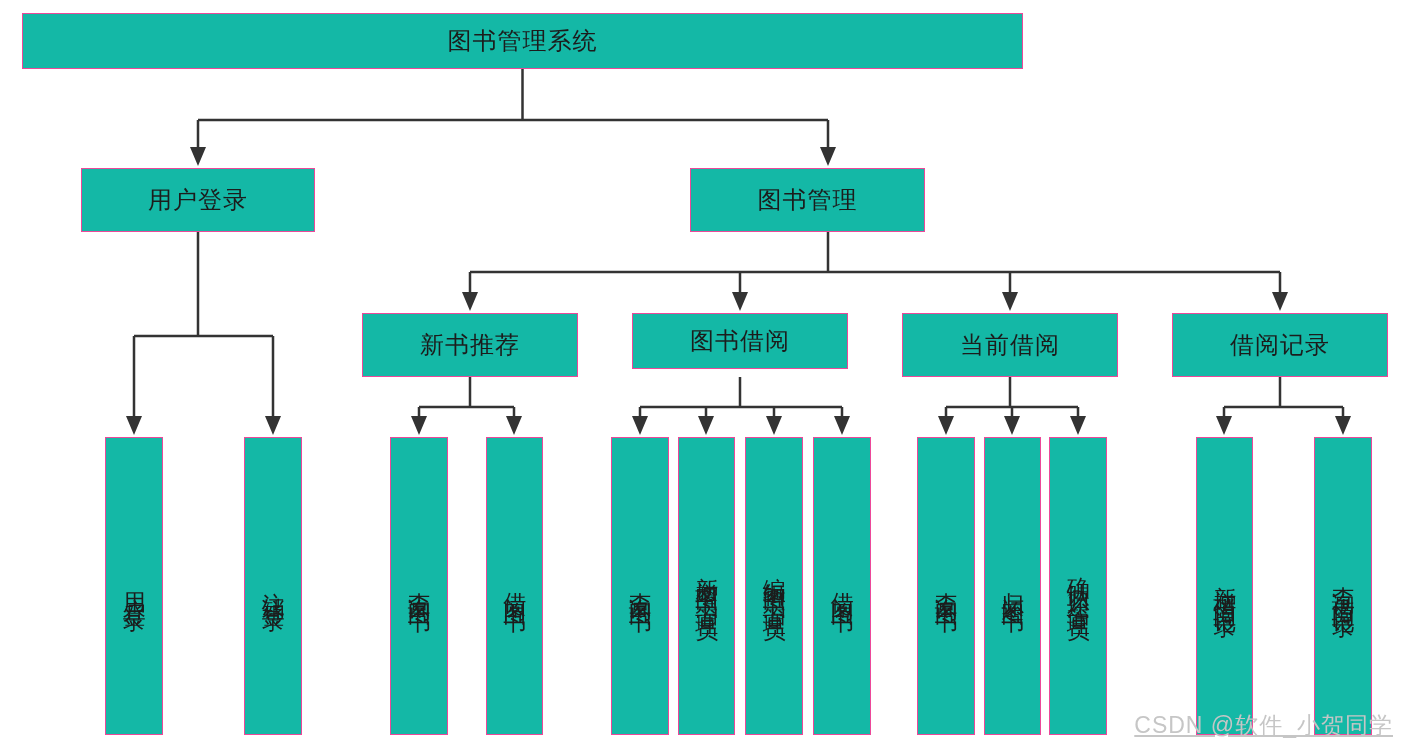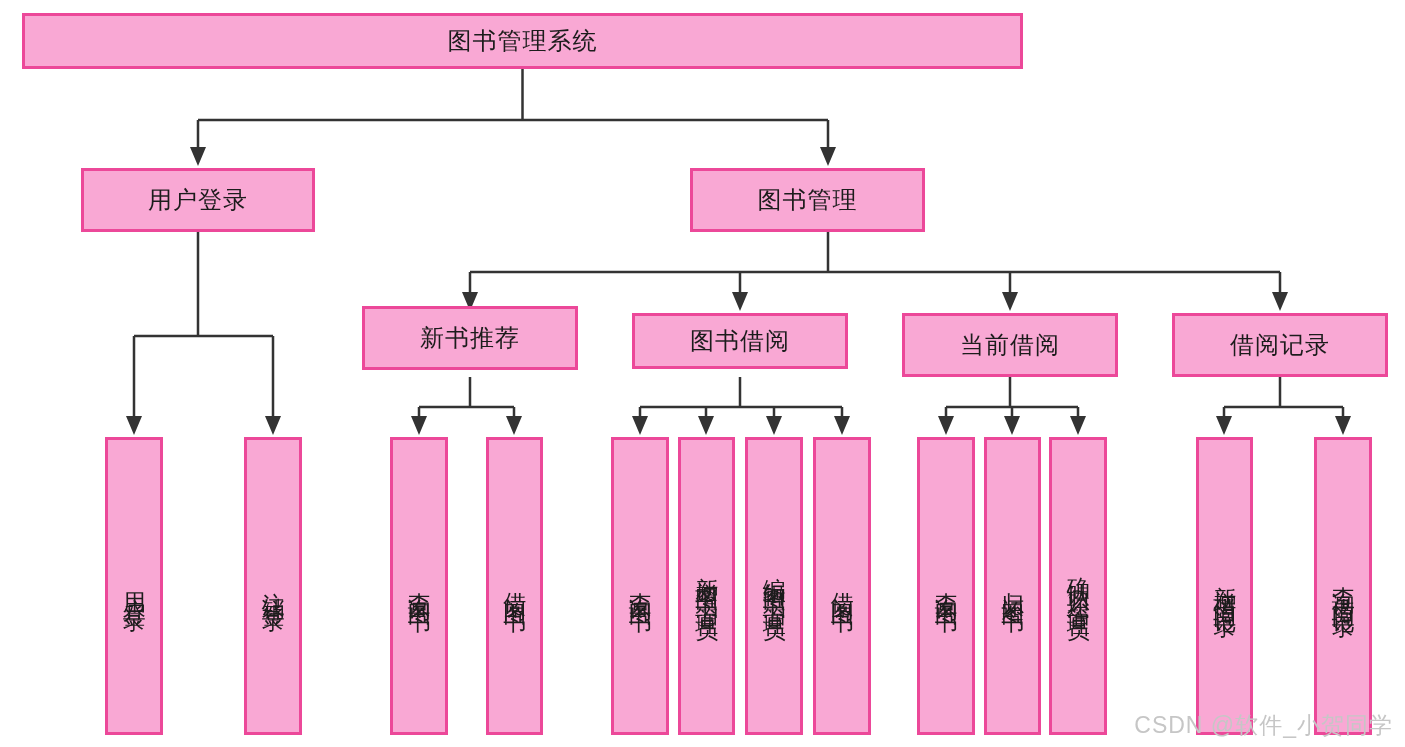--- a/index.html
+++ b/index.html
@@ -2,33 +2,33 @@
 <html><head>
 <meta charset="utf-8">
 <style>
   html,body { margin:0; padding:0; background:#ffffff; }
   .canvas {
     position:relative; width:1405px; height:747px; background:#ffffff;
     font-family:"Liberation Sans", sans-serif; overflow:hidden; color:#1c1c1c;
   }
   .wires { position:absolute; left:0; top:0; width:1405px; height:747px; pointer-events:none; }
   .node {
-    position:absolute; box-sizing:border-box; background:#f9a8d4;
-    border:3px solid #ec4899; display:flex; align-items:center; justify-content:center;
+    position:absolute; box-sizing:border-box; background:#14b8a6;
+    border:1px solid #ec4899; display:flex; align-items:center; justify-content:center;
     z-index:2;
   }
   .node.h { font-size:24px; letter-spacing:1px; white-space:nowrap; }
   .node.v {
     writing-mode:vertical-rl; text-orientation:mixed;
     font-size:23px; letter-spacing:6px; line-height:1.1;
     display:flex; align-items:center; justify-content:center;
   }
   .watermark {
     position:absolute; right:12px; bottom:6px; z-index:5;
-    font-size:23px; color:#c6c6c6; letter-spacing:1px; white-space:nowrap;
+    font-size:23px; color:#c6c6c6; letter-spacing:1px; white-space:nowrap;text-decoration:underline;
   }
   svg path.rail { stroke:#333333; stroke-width:2.5; fill:none; }
   svg path.tip  { fill:#333333; stroke:none; }
 </style>
 </head>
 <body>
 
 <div class="canvas">
 
   <svg class="wires" width="1405" height="747" viewBox="0 0 1405 747" xmlns="http://www.w3.org/2000/svg">
@@ -60,21 +60,21 @@
       <path class="rail" d="M1280 377 V407 M1224 407 H1343 M1224 407 V419 M1343 407 V419"></path>
       <path class="tip" d="M1216 416 H1232 L1224 435 Z M1335 416 H1351 L1343 435 Z"></path>
     </g>
   </svg>
 
   <div class="node h" style="left:22px; top:13px; width:1001px; height:56px;">图书管理系统</div>
 
   <div class="node h" style="left:81px; top:168px; width:234px; height:64px;">用户登录</div>
   <div class="node h" style="left:690px; top:168px; width:235px; height:64px;">图书管理</div>
 
-  <div class="node h" style="left:362px; top:306px; width:216px; height:64px;text-align:center;">新书推荐</div>
+  <div class="node h" style="left:362px; top:313px; width:216px; height:64px;text-align:center;">新书推荐</div>
   <div class="node h" style="left:632px; top:313px; width:216px; height:56px;">图书借阅</div>
   <div class="node h" style="left:902px; top:313px; width:216px; height:64px;">当前借阅</div>
   <div class="node h" style="left:1172px; top:313px; width:216px; height:64px;">借阅记录</div>
 
   <div class="node v" style="left:105px; top:437px; width:58px; height:298px;">用户登录</div>
   <div class="node v" style="left:244px; top:437px; width:58px; height:298px;">注销登录</div>
 
   <div class="node v" style="left:390px; top:437px; width:58px; height:298px;">查询图书</div>
   <div class="node v" style="left:486px; top:437px; width:57px; height:298px;">借阅图书</div>
 

